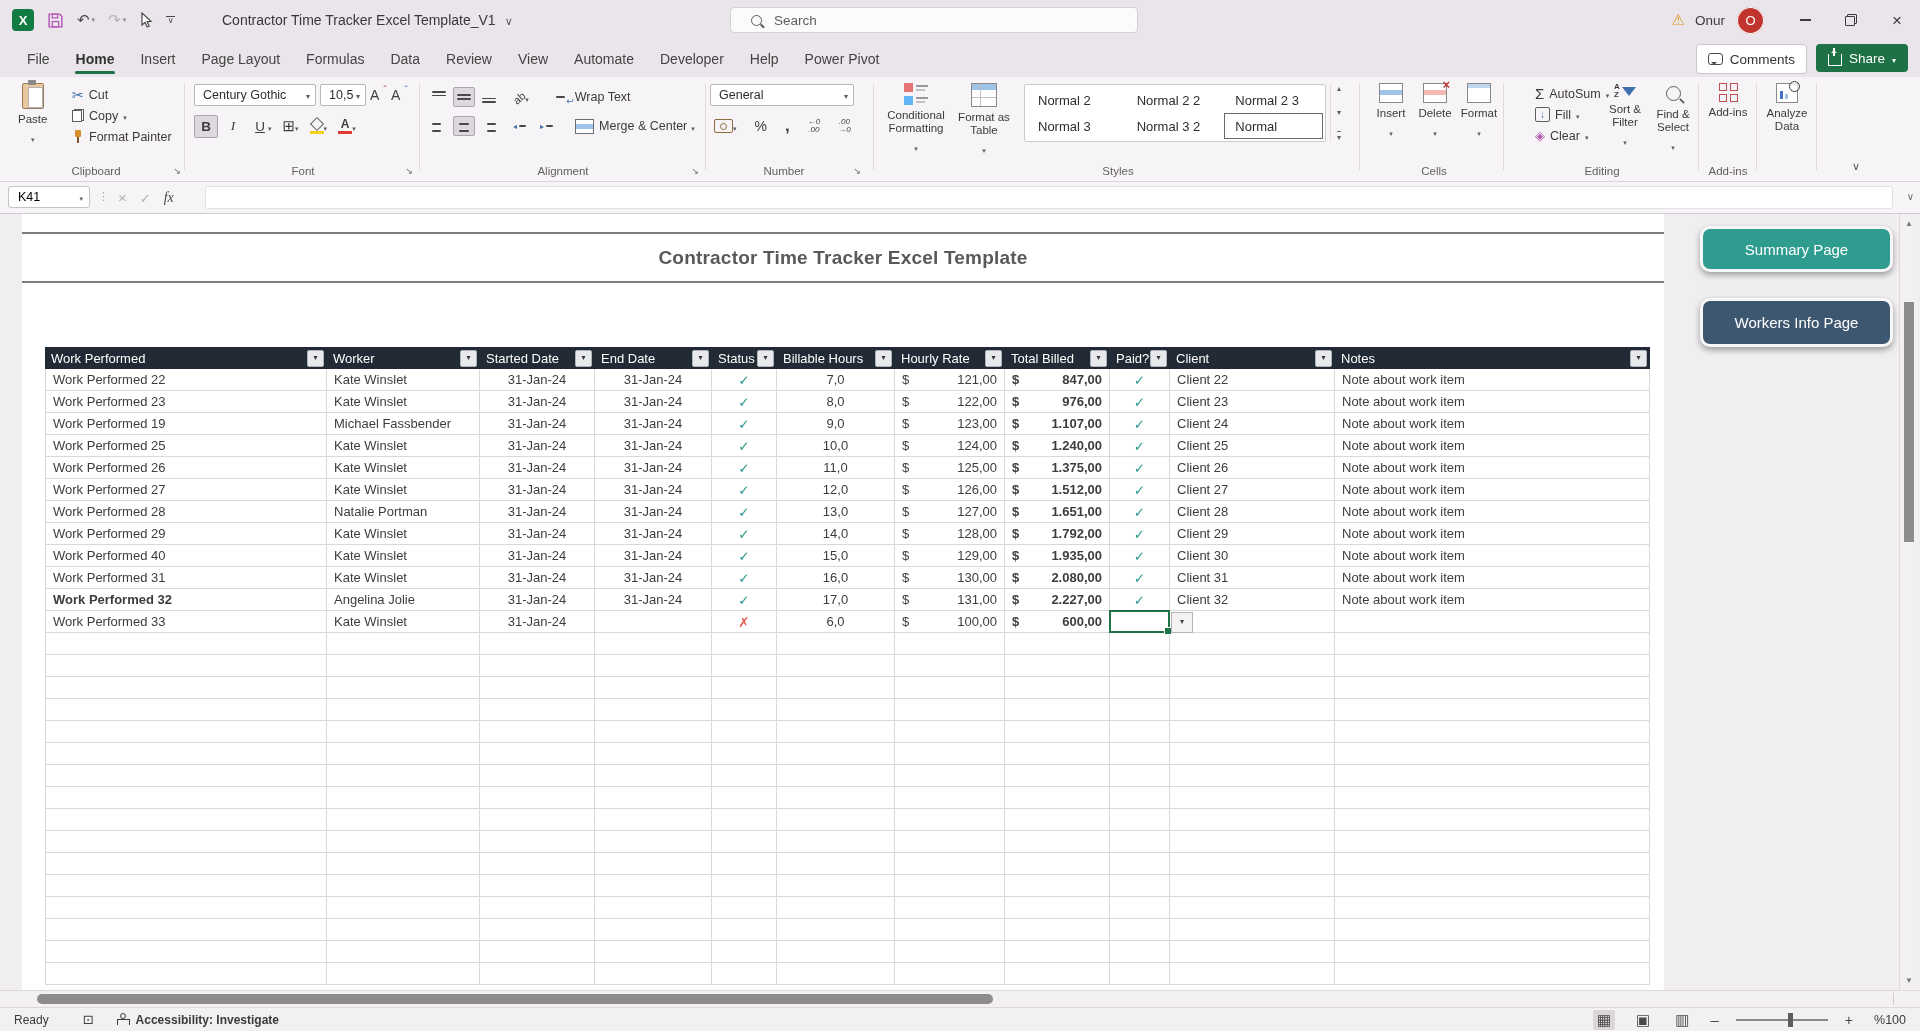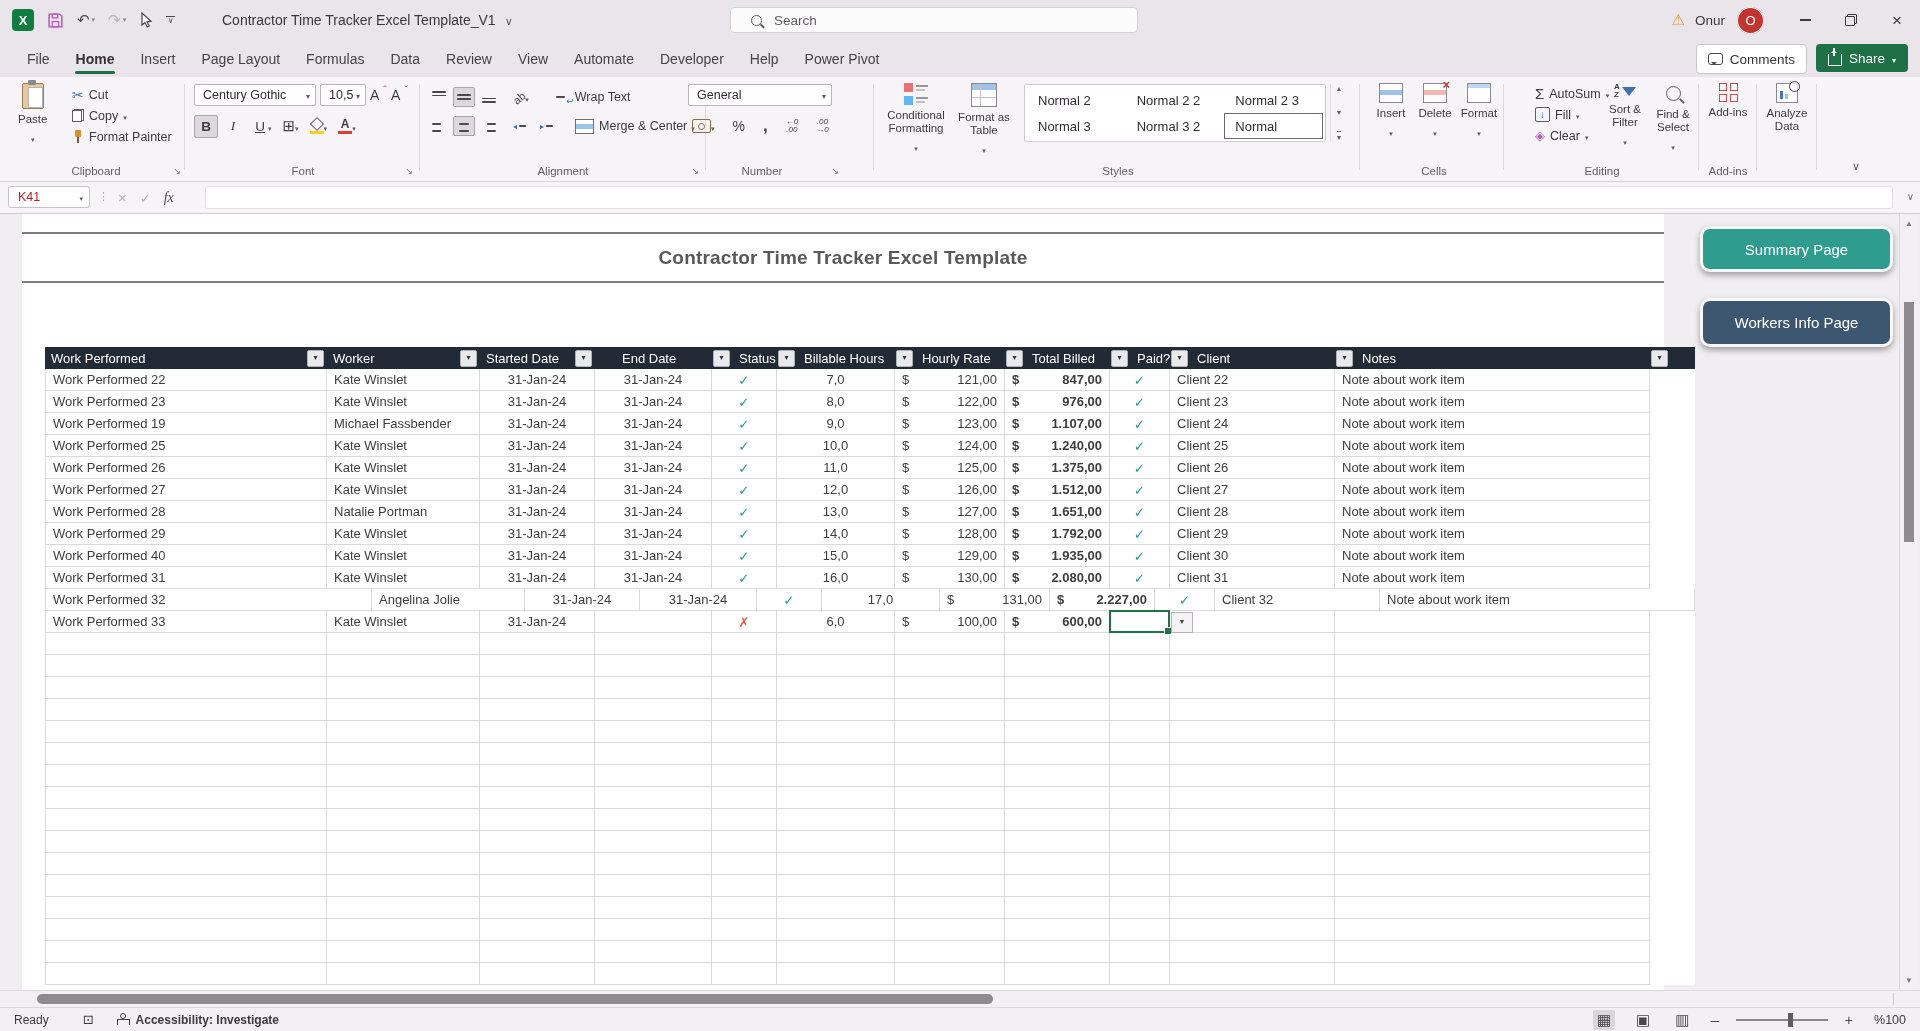--- a/index.html
+++ b/index.html
@@ -170,21 +170,21 @@
   .anal-ic{width:20px;height:18px;border:1px solid #8a888a;position:relative;background:#fff;}
   .anal-ic::before{content:"";position:absolute;left:3px;bottom:3px;width:3px;height:8px;background:#4472c4;}
   .anal-ic::after{content:"";position:absolute;left:8px;bottom:3px;width:3px;height:5px;background:#9dc3e6;}
   .anal-ic .lens{position:absolute;right:-3px;top:-3px;width:9px;height:9px;border:1.8px solid #3f3d3f;border-radius:50%;background:rgba(255,255,255,.7);}
   .collapse-chev{position:absolute;left:1852px;bottom:8px;font-size:11px;color:#5a585a;}
   
   .fbar{position:absolute;left:0;top:182px;width:1920px;height:32px;background:#f7f4f7;
         border-bottom:1px solid #cfcacf;box-sizing:border-box;}
   .namebox{position:absolute;left:8px;top:4px;width:82px;height:22px;background:#fff;border:1px solid #c6c2c6;
            border-radius:3px;display:flex;align-items:center;justify-content:space-between;
-           padding:0 6px 0 9px;font-size:12.5px;color:#b91c1c;box-sizing:border-box;}
+           padding:0 6px 0 9px;font-size:12.5px;color:#000000;box-sizing:border-box;}
   .fdots{position:absolute;left:98px;top:8px;color:#a8a6a8;font-size:11px;letter-spacing:0;}
   .fbtns{position:absolute;left:110px;top:4px;height:23px;display:flex;align-items:center;gap:13px;padding:0 8px;}
   .fbtns .i-x::after{content:"×";color:#b3b0b3;font-size:15px;}
   .fbtns .i-ok::after{content:"✓";color:#b3b0b3;font-size:13px;}
   .fbtns .fx{font-family:"Liberation Serif",serif;font-style:italic;font-size:14px;color:#4a484a;}
   .finput{position:absolute;left:205px;top:4px;width:1688px;height:23px;background:#fff;border:1px solid #e3dfe3;
           border-radius:3px;box-sizing:border-box;}
   .fexpand{position:absolute;right:6px;top:9px;font-size:10px;color:#6a686a;}
   
   .viewport{position:absolute;left:0;top:214px;width:1920px;height:776px;background:#f0eef0;}
@@ -500,21 +500,21 @@
       <span class="tog" style="margin-left:8px">
         <span class="merge-ic"></span>
         <span style="margin-left:5px;font-size:12.5px;color:#3c3a3c">Merge &amp; Center</span>
         <span class="car" style="margin-left:4px"></span>
       </span>
     </div>
     <div class="grp-label">Alignment</div>
     <span class="launcher"></span>
   </div>
 
-  <div class="rgroup" style="left:682px;width:160px">
+  <div class="rgroup" style="left:704px;width:160px">
     <div class="r1" style="padding-left:6px;">
       <div class="combo" style="width:144px">
           <span>General</span>
           <span class="car"></span>
         </div>
     </div>
     <div class="r2" style="padding-left:6px;gap:10px;">
       <span class="tog">
           <span class="acc-ic"></span>
           <span class="car"></span>
@@ -676,21 +676,21 @@
             <span class="filter-btn">▾</span>
           </div>
           <div class="th" style="width: 153px;">
             <span class="th-label">Worker</span>
             <span class="filter-btn">▾</span>
           </div>
           <div class="th" style="width: 115px;">
             <span class="th-label">Started Date</span>
             <span class="filter-btn">▾</span>
           </div>
-          <div class="th" style="width: 117px; margin-left: 21px;">
+          <div class="th" style="width: 117px;">
             <span class="th-label">End Date</span>
             <span class="filter-btn">▾</span>
           </div>
           <div class="th" style="width: 65px;">
             <span class="th-label">Status</span>
             <span class="filter-btn">▾</span>
           </div>
           <div class="th" style="width: 118px;">
             <span class="th-label">Billable Hours</span>
             <span class="filter-btn">▾</span>
@@ -1081,21 +1081,21 @@
               <span class="mark-check">✓</span>
             </div>
             <div class="td a-left" style="width: 165px;">
               <span class="cv">Client 31</span>
             </div>
             <div class="td a-left" style="width: 315px;">
               <span class="cv">Note about work item</span>
             </div>
           </div>
           <div class="tr">
-            <div class="td a-left" style="width: 327px;">
+            <div class="td a-left" style="width: 282px; font-weight: bold;">
               <span class="cv">Work Performed 32</span>
             </div>
             <div class="td a-left" style="width: 153px;">
               <span class="cv">Angelina Jolie</span>
             </div>
             <div class="td a-center" style="width: 115px;">
               <span class="cv">31-Jan-24</span>
             </div>
             <div class="td a-center" style="width: 117px;">
               <span class="cv">31-Jan-24</span>

